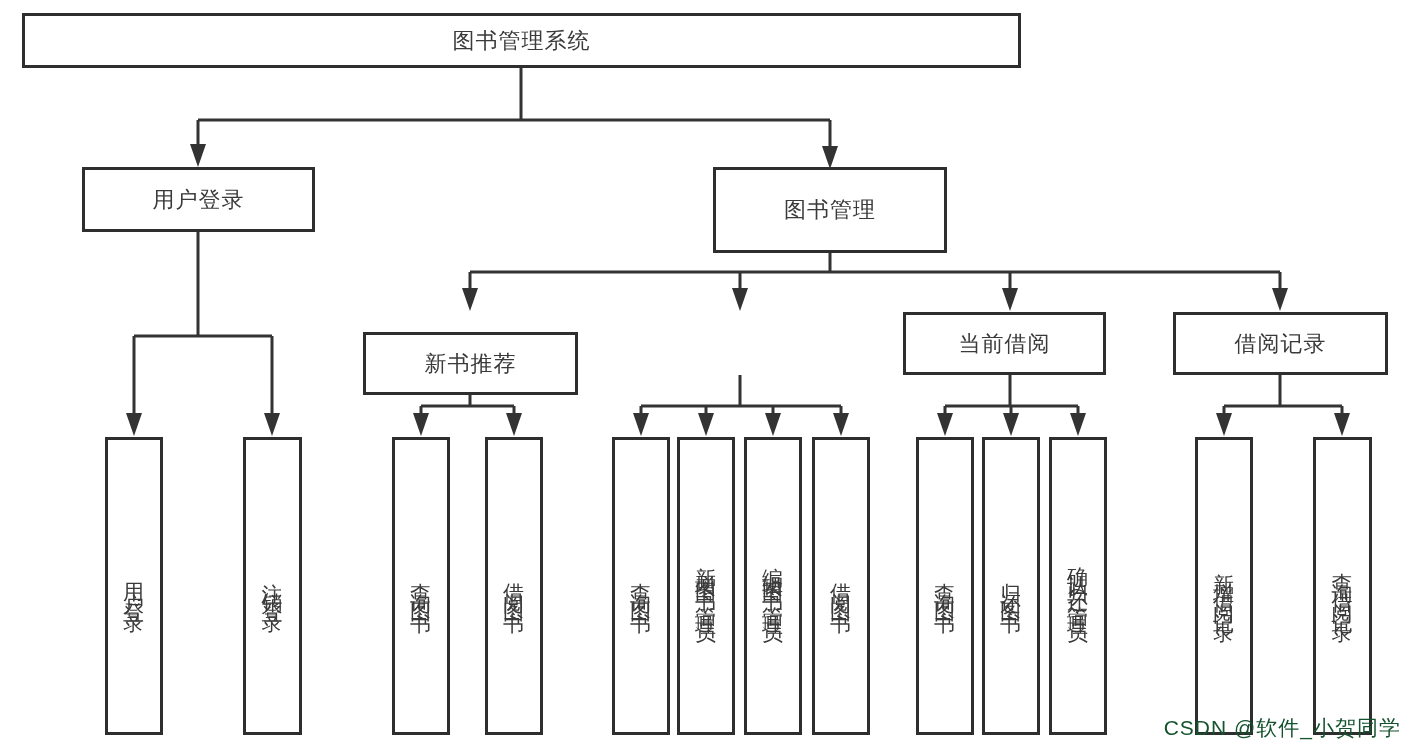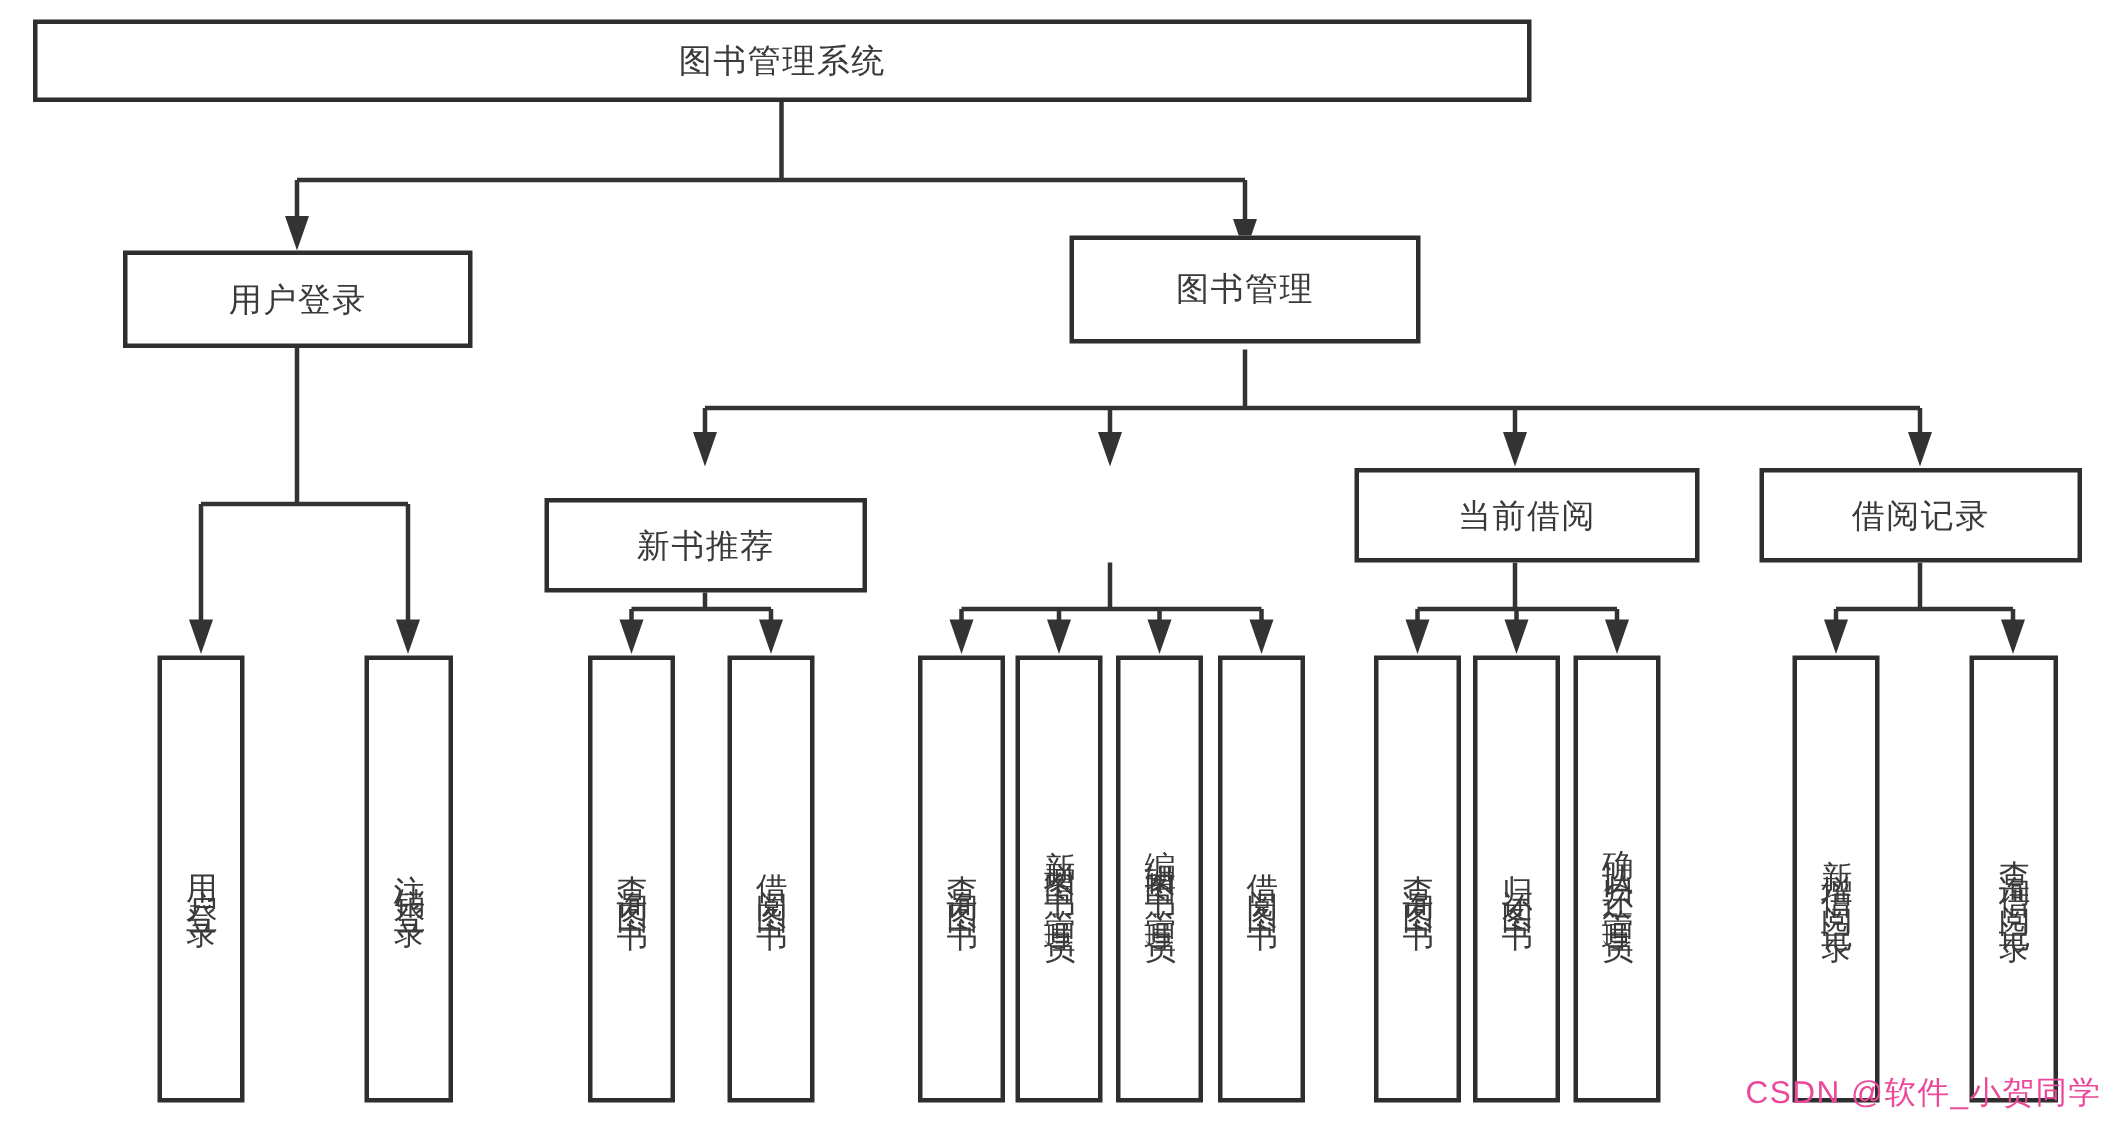--- a/index.html
+++ b/index.html
@@ -7,21 +7,21 @@
        font-family:"Liberation Sans","DejaVu Sans",sans-serif;}
   .stage{position:absolute;left:0;top:0;width:1405px;height:747px;}
   svg.wires{position:absolute;left:0;top:0;}
   .box{position:absolute;box-sizing:border-box;border:3px solid #2e2e2e;background:#ffffff;
        display:flex;align-items:center;justify-content:center;color:#3a3a3a;}
   .box .hlabel{font-size:22px;letter-spacing:1px;white-space:nowrap;}
   .vtext{writing-mode:vertical-rl;text-orientation:mixed;font-size:21px;
          letter-spacing:10px;line-height:1;white-space:nowrap;}
   .vtext.long{letter-spacing:8px;}
   .vtext.mid{letter-spacing:10px;}
-  .watermark{position:absolute;right:4px;top:714px;font-size:21px;color:#ec4899;
+  .watermark{position:absolute;right:4px;top:714px;font-size:21px;color:#14532d;
              letter-spacing:1px;z-index:6;white-space:nowrap;}
 </style>
 </head>
 <body>
 
 <div class="stage">
 
   <svg class="wires" width="1405" height="747" viewBox="0 0 1405 747">
 
     <path fill="none" stroke="#333333" stroke-width="3" d="
@@ -60,28 +60,28 @@
     </g>
   </svg>
 
   <div class="box" style="left:22px;top:13px;width:999px;height:55px">
     <span class="hlabel">图书管理系统</span>
   </div>
 
   <div class="box" style="left:82px;top:167px;width:233px;height:65px">
     <span class="hlabel">用户登录</span>
   </div>
-  <div class="box" style="left:713px;top:157px;width:234px;height:72px">
+  <div class="box" style="left:713px;top:167px;width:234px;height:86px">
     <span class="hlabel">图书管理</span>
   </div>
 
   <div class="box" style="left:363px;top:332px;width:215px;height:63px">
     <span class="hlabel">新书推荐</span>
   </div>
-  <div class="box" style="left:903px;top:312px;width:230px;height:63px">
+  <div class="box" style="left:903px;top:312px;width:203px;height:63px">
     <span class="hlabel">当前借阅</span>
   </div>
   <div class="box" style="left:1173px;top:312px;width:215px;height:63px">
     <span class="hlabel">借阅记录</span>
   </div>
 
   <div class="box" style="left:105px;top:437px;width:58px;height:298px">
     <span class="vtext">用户登录</span>
   </div>
   <div class="box" style="left:243px;top:437px;width:59px;height:298px">

